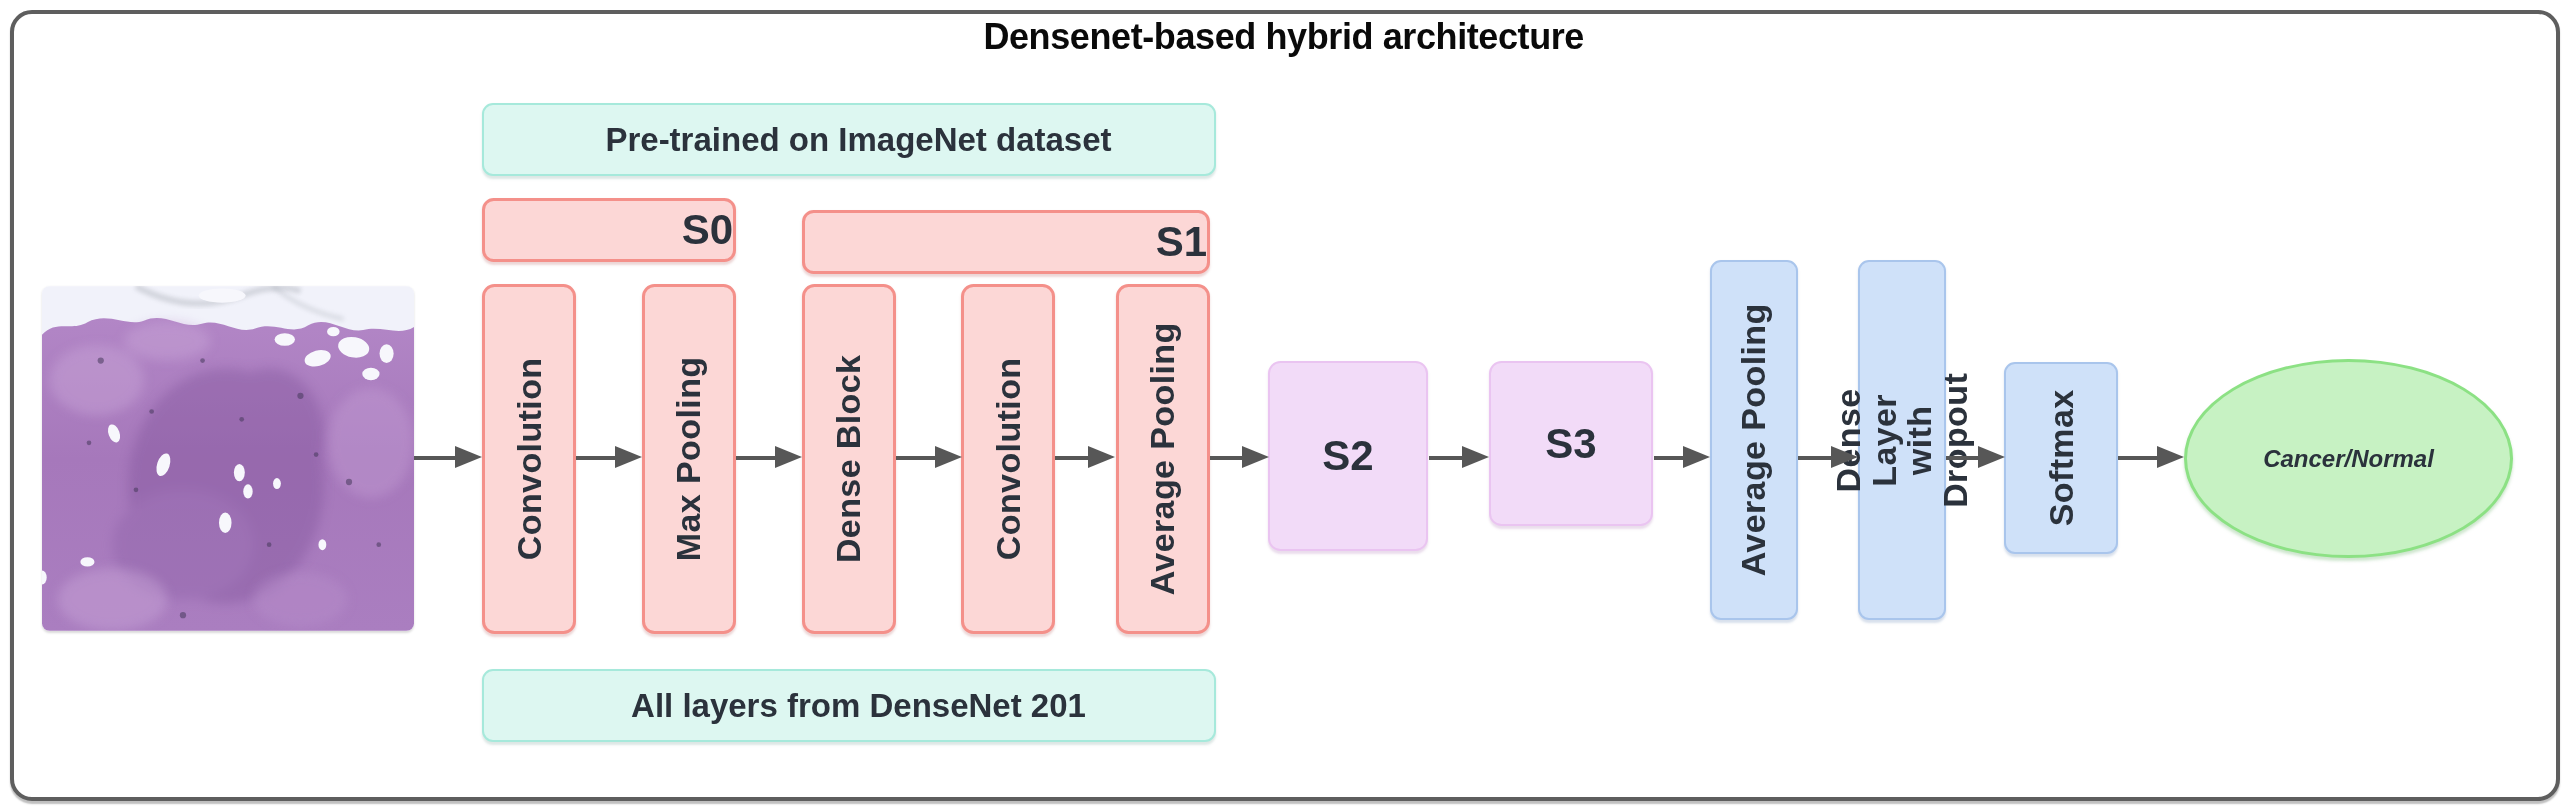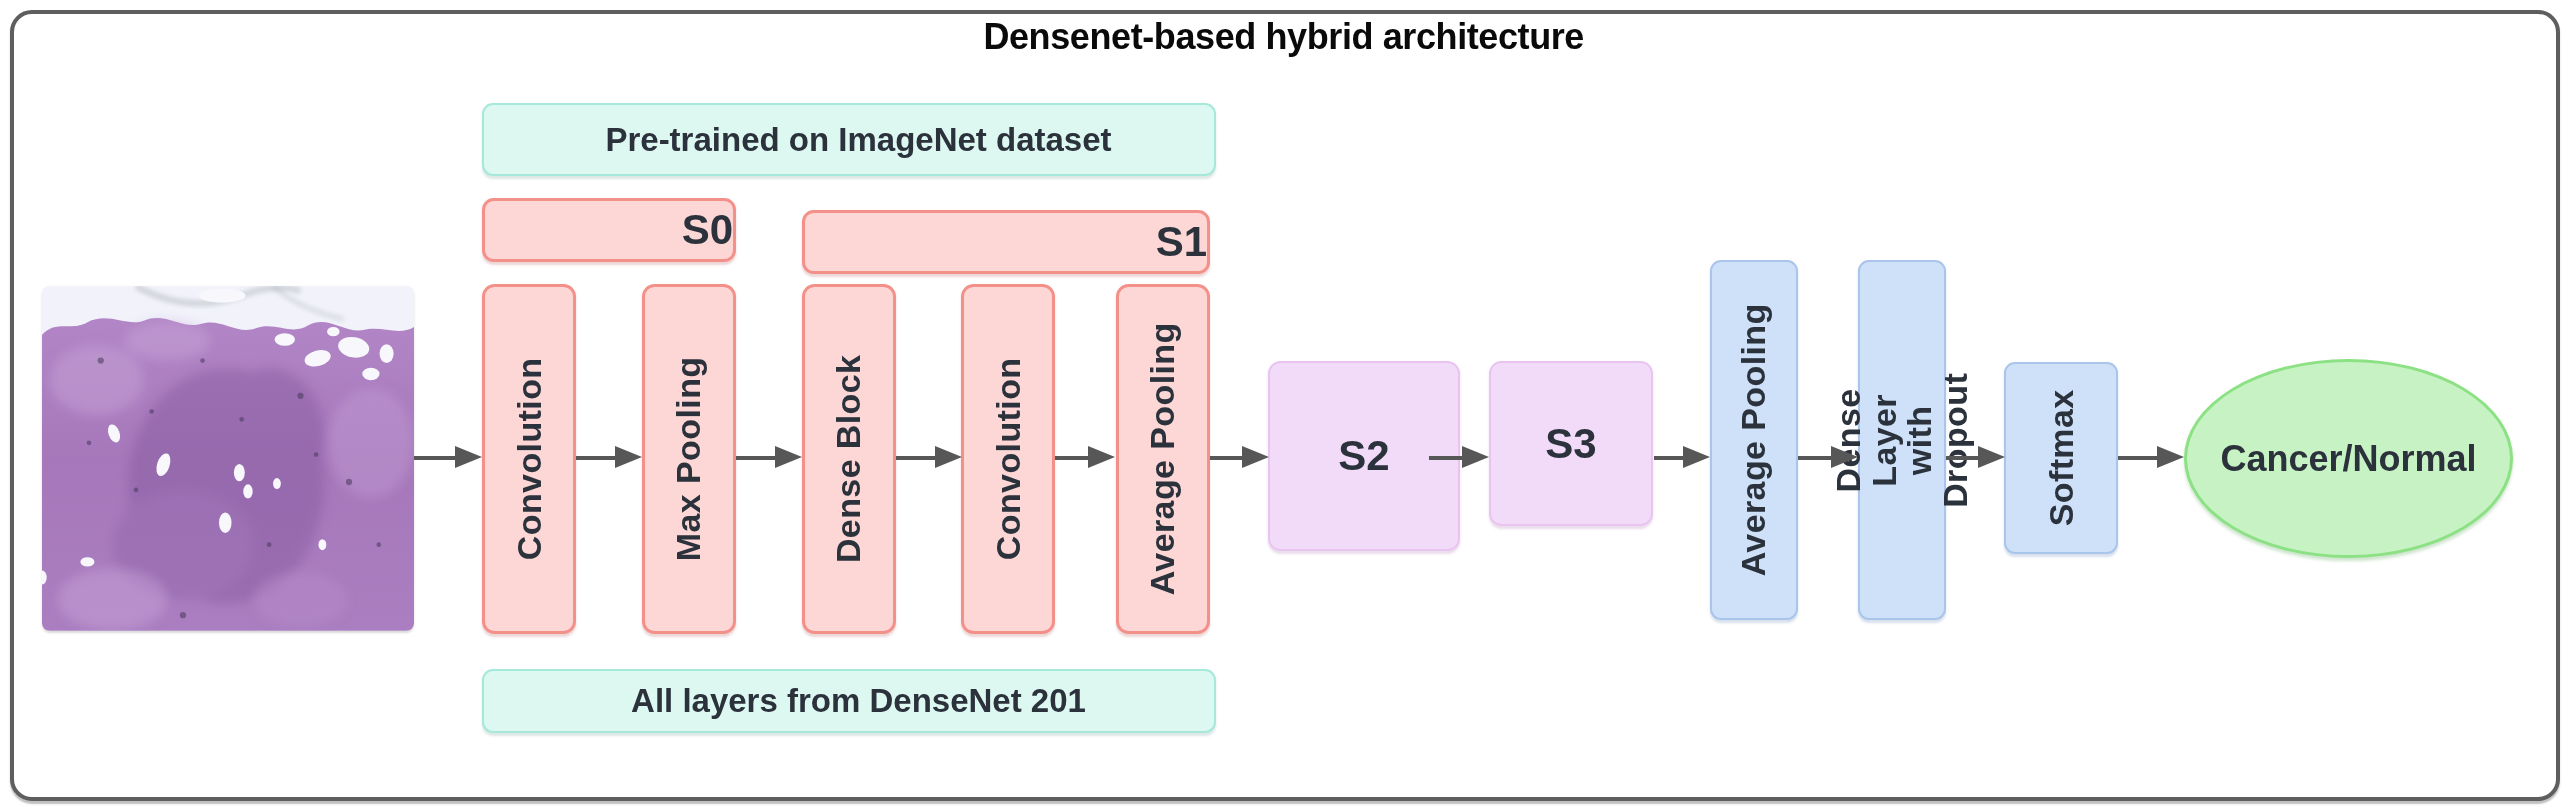--- a/index.html
+++ b/index.html
@@ -50,22 +50,23 @@
     background:var(--blue_fill);border:2.3px solid var(--blue_border);border-radius:11px;
     box-shadow:0 2.3px 2.3px rgba(100,130,180,0.25);
   }
   .vlabel{
     transform:rotate(-90deg);white-space:nowrap;text-align:center;
     font-size:34px;font-weight:bold;color:var(--label_text);letter-spacing:0.4px;line-height:1.05;
   }
   .vlabel.wrap{white-space:normal;width:337px;}
   .ellipse{
     background:var(--green_fill);border:3.1px solid var(--green_border);border-radius:50%;
-    font-size:36px;font-weight:bold;color:var(--label_text);
+    font-size:24px;font-weight:bold;color:var(--label_text);
     box-shadow:0 3.1px 3.1px rgba(90,170,90,0.3);
+    font-style:italic;
   }
   .arrow{position:absolute;top:446px;height:23.5px;}
   .arrow .shaft{position:absolute;left:0;right:22px;top:10.2px;height:3.9px;background:var(--arrow);}
   .arrow .head{
     position:absolute;right:0;top:0;width:0;height:0;
     border-top:11.7px solid transparent;border-bottom:11.7px solid transparent;
     border-left:27px solid var(--arrow);
   }
   .input-img{
     position:absolute;left:42px;top:286px;width:372px;height:345px;
@@ -142,21 +143,21 @@
       <circle cx="430" cy="330" r="3"></circle>
         <circle cx="255" cy="170" r="3"></circle>
         <circle cx="350" cy="215" r="3"></circle>
     </g>
   </svg>
 </div>
 
 <div class="node banner" style="left:482px;top:103px;width:734px;height:73px;">
   <span>Pre-trained on ImageNet dataset</span>
 </div>
-<div class="node banner" style="left:482px;top:669px;width:734px;height:64px;text-align:center;">
+<div class="node banner" style="left:482px;top:669px;width:734px;height:73px;text-align:center;">
   <span>All layers from DenseNet 201</span>
 </div>
 
 <div class="node stage" style="left:482px;top:198px;width:254px;height:64px;">
   <span>S0</span>
 </div>
 <div class="node stage" style="left:802px;top:198px;width:408px;height:64px;margin-top:12px;">
   <span>S1</span>
 </div>
 
@@ -169,21 +170,21 @@
 <div class="node vpink" style="left:802px;top:284px;width:94px;height:350px;">
   <span class="vlabel">Dense Block</span>
 </div>
 <div class="node vpink" style="left:961px;top:284px;width:94px;height:350px;">
   <span class="vlabel">Convolution</span>
 </div>
 <div class="node vpink" style="left:1116px;top:284px;width:94px;height:350px;">
   <span class="vlabel">Average Pooling</span>
 </div>
 
-<div class="node stage2" style="left:1268px;top:361px;width:192px;height:190px;">
+<div class="node stage2" style="left:1268px;top:361px;width:160px;height:190px;">
   <span>S2</span>
 </div>
 <div class="node stage2" style="left:1489px;top:361px;width:164px;height:165px;">
   <span>S3</span>
 </div>
 
 <div class="node vblue" style="left:1710px;top:260px;width:88px;height:360px;">
   <span class="vlabel">Average Pooling</span>
 </div>
 <div class="node vblue" style="left:1858px;top:260px;width:88px;height:360px;">

